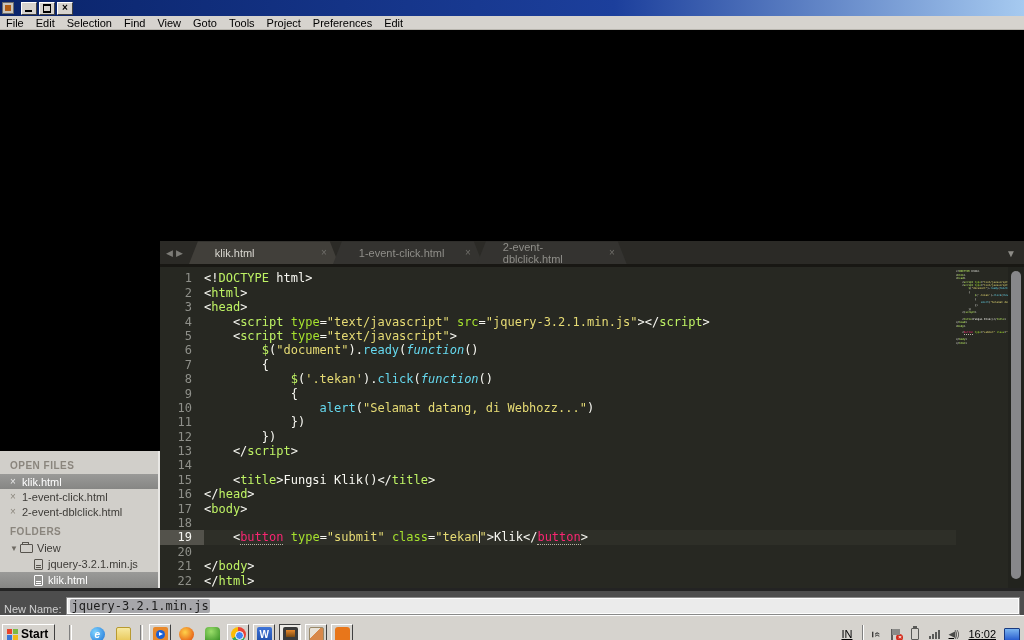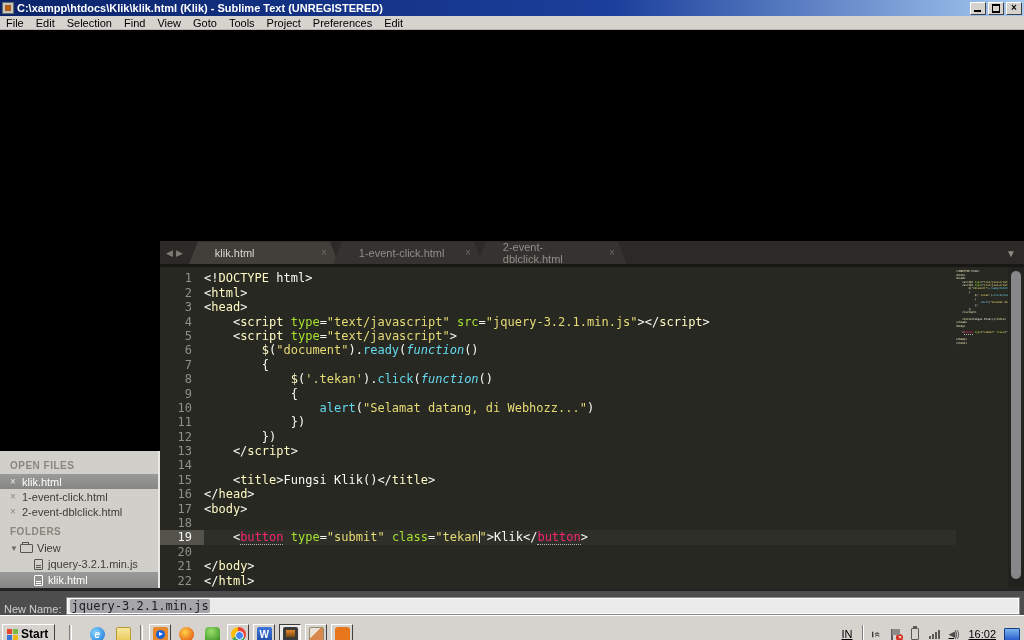--- a/index.html
+++ b/index.html
@@ -50,21 +50,21 @@
   .tab-overflow { position:absolute; right:8px; top:7px; color:#8d8c87; font-size:10px; }
 
   .editor { flex:1; display:flex; min-height:0; position:relative; font-family:"DejaVu Sans Mono", monospace; font-size:12px; line-height:14.4px; }
   .gutter { width:44px; padding-top:4px; text-align:right; color:#8f908a; flex:0 0 auto; }
   .gutter .ln { padding-right:12px; height:14.4px; }
   .gutter .ln.cur { background:#53524b; color:#f5f5f1; }
   .code { flex:1; padding-top:4px; overflow:hidden; white-space:pre; color:#f8f8f2; min-width:0; }
   .code .cl { height:14.4px; }
   .code .cl.cur { background:#2e2f28; }
   .tok-w { color:#f8f8f2; }
-  .tok-p { color:#fef9c3; }
+  .tok-p { color:#bef264; }
   .tok-g { color:#a6e22e; }
   .tok-y { color:#e6db74; }
   .tok-c { color:#66d9ef; }
   .tok-ci { color:#66d9ef; font-style:italic; }
   .tok-pu { color:#f92672; border-bottom:1px dotted #b8b3a4; }
   .tok-caret { display:inline-block; width:0; border-left:1px solid #f8f8f2; height:12px; vertical-align:-2px; }
 
   .minimap { width:52px; flex:0 0 auto; padding-top:3px; overflow:hidden; font-size:2.6px; line-height:3.4px; white-space:pre; }
   .minimap .cl { height:3.4px; }
   .vscroll { width:16px; flex:0 0 auto; background:#22231e; position:relative; }
@@ -107,21 +107,20 @@
   .signal { display:flex; align-items:flex-end; gap:1px; } .signal i{width:2px;background:#5a5a58;display:block;} .signal i:nth-child(1){height:3px;} .signal i:nth-child(2){height:5px;} .signal i:nth-child(3){height:7px;} .signal i:nth-child(4){height:9px;}
   .speaker { font-size:9px; color:#4a4a48; letter-spacing:-1px; }
   .clock { font-size:11px; color:#000; padding:0 2px; }
   .net-mon { width:16px; height:13px; background:linear-gradient(#7ab4f0,#2a5fd0); border:1px solid #1a3a80; border-radius:1px; }
 </style>
 </head>
 <body>
 
 <div class="titlebar">
   <span class="app-icon"></span>
-  <span class="title-text">C:\xampp\htdocs\Klik\klik.html (Klik) - Sublime Text (UNREGISTERED)</span>
   <span class="win-btns">
     <span class="win-btn">
         <i class="glyph-min"></i>
       </span>
     <span class="win-btn">
         <i class="glyph-restore"></i>
       </span>
     <span class="win-btn glyph-close">×</span>
   </span>
 </div>

